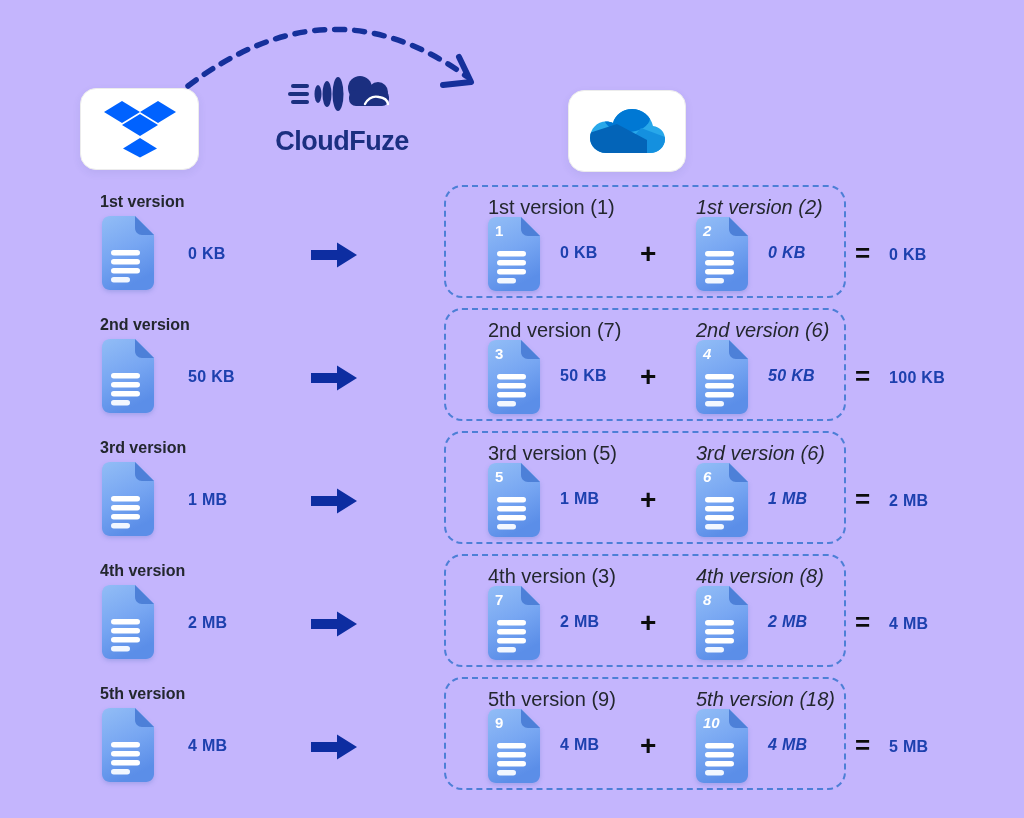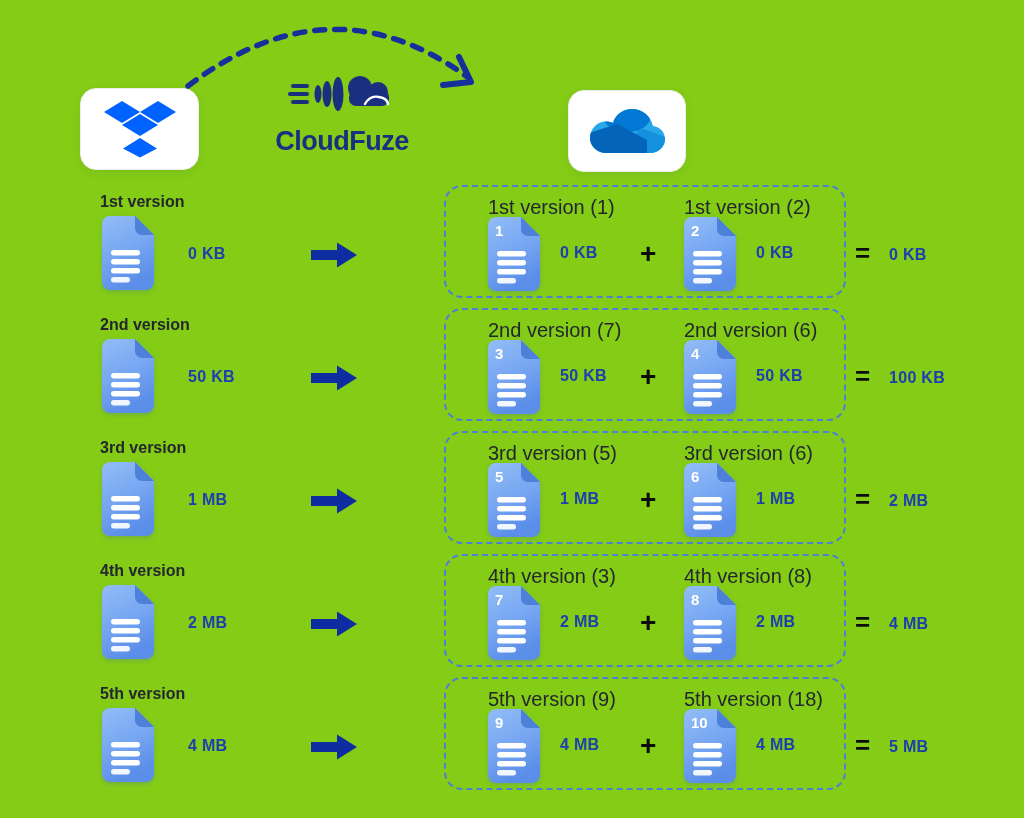--- a/index.html
+++ b/index.html
@@ -1,17 +1,17 @@
 <!DOCTYPE html>
 <html><head>
 <meta charset="utf-8">
 <style>
   html,body{margin:0;padding:0;background:#ffffff;}
   body{font-family:"Liberation Sans", sans-serif;}
-  .canvas{position:relative;width:1024px;height:818px;background:#84cc16;overflow:hidden;}
+  .canvas{position:relative;width:1024px;height:818px;background:#c4b5fd;overflow:hidden;}
 
   
   .card{position:absolute;background:#fff;border:1px solid #ececec;border-radius:16px;
         box-shadow:0 3px 8px rgba(40,70,120,.08);display:flex;align-items:center;justify-content:center;}
   .dropbox-card{left:80px;top:88px;width:117px;height:80px;}
   .onedrive-card{left:568px;top:90px;width:116px;height:80px;}
 
   .cloudfuze{position:absolute;left:252px;top:66px;width:180px;text-align:center;}
   .cloudfuze .wordmark{margin-top:2px;font-size:27px;font-weight:700;color:#1b2f80;letter-spacing:-0.5px;}
 
@@ -21,21 +21,21 @@
   .row{position:absolute;left:0;width:1024px;height:113px;}
   .src-label{position:absolute;left:100px;top:8px;font-size:16px;color:#23272e;font-weight:700;}
   .src-doc{position:absolute;left:102px;top:31px;}
   .src-size{position:absolute;left:188px;top:60px;font-size:16px;font-weight:700;color:#1d40ae;letter-spacing:.3px;}
   .row-arrow{position:absolute;left:311px;top:55px;}
 
   .dbox{position:absolute;left:444px;top:0;width:402px;height:113px;border:2px dashed #4d7fd6;
         border-radius:18px;box-sizing:border-box;}
   .copy{position:absolute;top:0;height:113px;width:160px;}
   .copy.c1{left:40px;}
-  .copy.c2{left:236px;}
+  .copy.c2{left:248px;font-style:italic;}
   .copy-label{position:absolute;left:2px;top:9px;font-size:20px;color:#23272e;font-weight:500;white-space:nowrap;}
   .copy-doc{position:absolute;left:2px;top:30px;}
   .copy-size{position:absolute;left:74px;top:57px;font-size:16px;font-weight:700;color:#1d40ae;letter-spacing:.3px;}
   .plus{position:absolute;left:194px;top:53px;font-size:28px;font-weight:700;color:#0c0c0c;line-height:1;}
 
   .equals{position:absolute;left:855px;top:55px;font-size:26px;font-weight:800;color:#0c0c0c;line-height:1;}
   .total{position:absolute;left:889px;top:61px;font-size:16px;font-weight:700;color:#1d40ae;letter-spacing:.3px;}
 
   .doc-svg{filter:drop-shadow(0 2px 2px rgba(60,100,180,.25));}
   .doc-num{fill:#ffffff;font-size:15px;font-weight:700;font-family:"Liberation Sans",sans-serif;}

